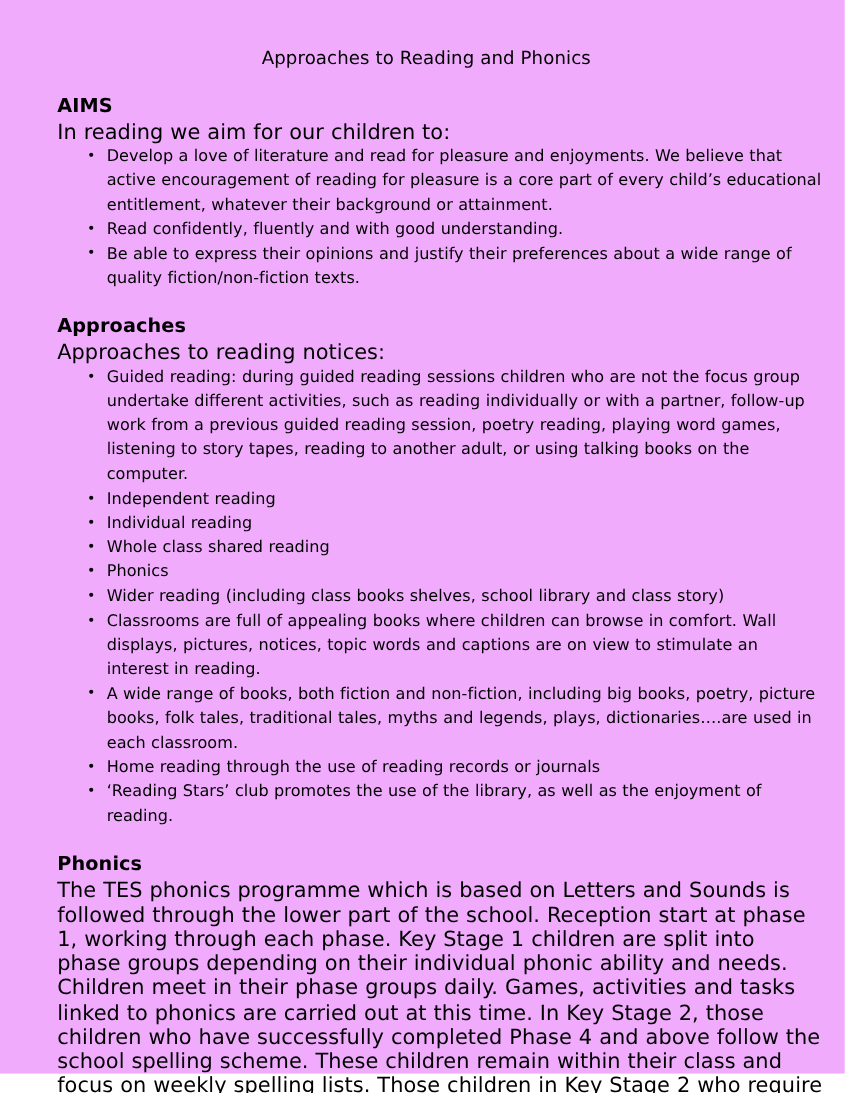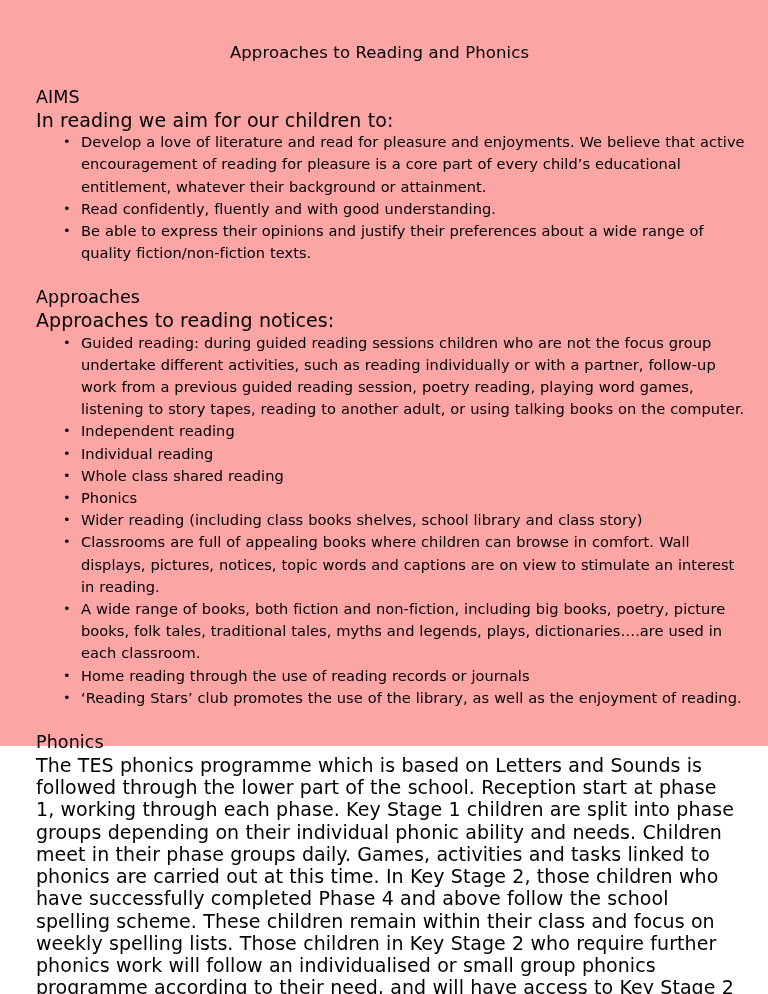--- a/index.html
+++ b/index.html
@@ -12,45 +12,45 @@
     height: 994px;
     overflow: hidden;
     font-family: "DejaVu Sans", sans-serif;
     color: #000000;
     -webkit-font-smoothing: antialiased;
   }
 
   #page {
     position: relative;
     width: 768px;
-    height: 746px;
-    background: #fca5a5;
+    height: 976px;
+    background: #f0abfc;
     box-sizing: border-box;
-    padding: 42px 20px 0 36px;
+    padding: 42px 20px 0 52px;
   }
 
   
   .doc-title {
     text-align: center;
     font-size: 16.5px;
     line-height: 22px;
     font-weight: normal;
     margin: 0 0 0 0;
     padding-right: 25px;
     letter-spacing: 0.1px;
   }
 
   
   .blank-line { height: 22px; }
 
   
   .section-heading {
     font-size: 17.5px;
     line-height: 23px;
-    font-weight: normal;
+    font-weight: bold;
     margin: 0;
     letter-spacing: 0.1px;
   }
 
   
   .body-text {
     font-size: 19px;
     line-height: 22.2px;
     margin: 0;
     max-width: 703px;

